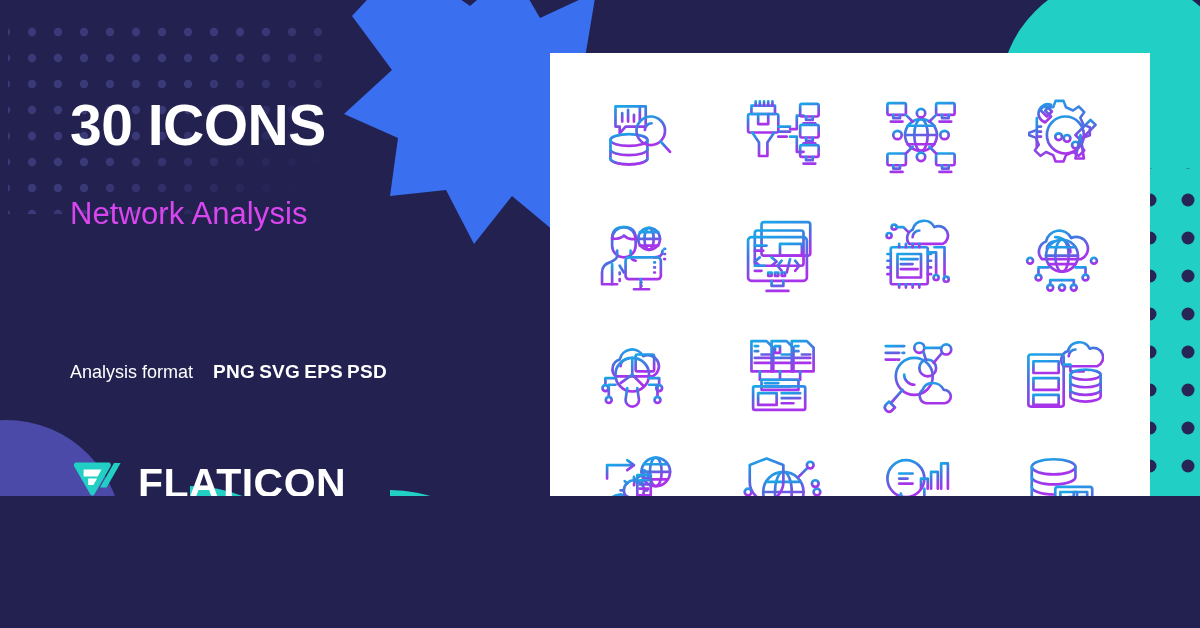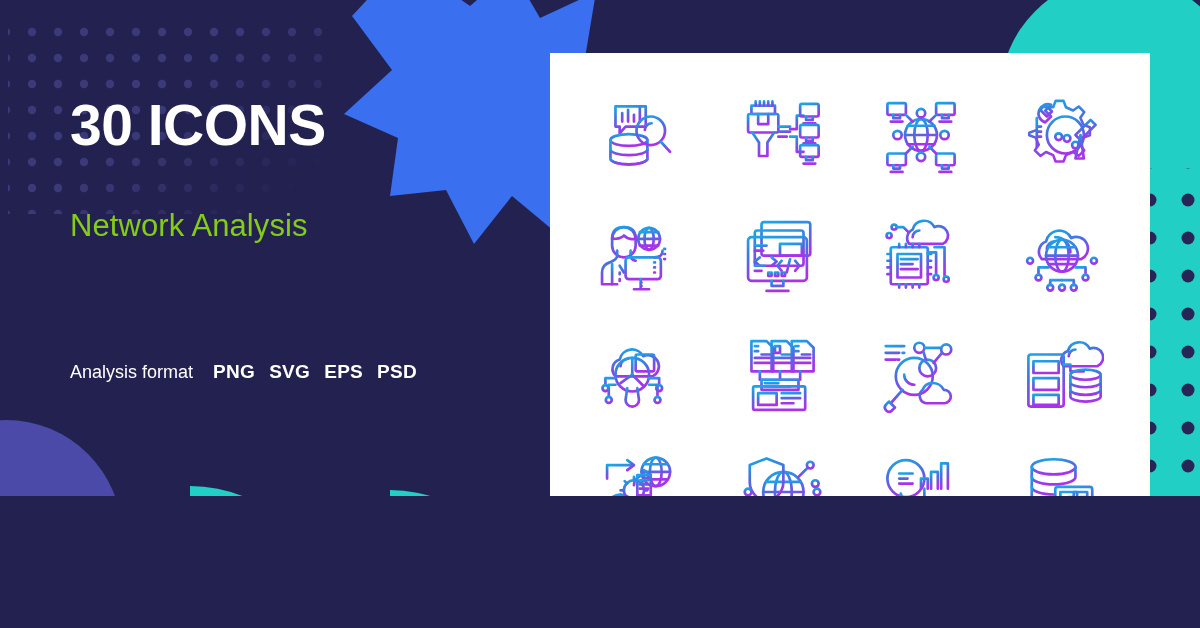--- a/index.html
+++ b/index.html
@@ -16,29 +16,29 @@
   .bg { position:absolute; inset:0; }
   .bg svg { position:absolute; top:0; left:0; }
 
   
   .left-col { position:absolute; left:70px; top:96px; width:470px; z-index:5; }
   .title {
     font-size:57px; font-weight:700; color:#ffffff;
     letter-spacing:-0.5px; line-height:1.05;
   }
   .subtitle {
-    font-size:31px; font-weight:400; color:#84cc16;
-    margin-top:52px; letter-spacing:0.1px;
+    font-size:31px; font-weight:400; color:#d946ef;
+    margin-top:40px; letter-spacing:0.1px;
   }
   .formats-row {
     position:absolute; left:70px; top:361px;
     display:flex; align-items:baseline; gap:20px; z-index:5;
   }
   .formats-label { font-size:18px; color:#ffffff; font-weight:400; }
-  .formats-list { display:flex; gap:14px; }
+  .formats-list { display:flex; gap:4px; }
   .format-item { font-size:19px; color:#ffffff; font-weight:700; letter-spacing:0.3px; }
 
   .brand { position:absolute; left:70px; top:458px; display:flex; align-items:center; gap:14px; z-index:5; }
   .brand-mark { width:54px; height:50px; display:block; }
   .brand-word { font-size:41px; font-weight:700; color:#ffffff; letter-spacing:0.5px; line-height:1; }
 
   
   .card {
     position:absolute; left:550px; top:53px; width:600px; height:521px;
     background:#ffffff; z-index:4;
@@ -145,20 +145,30 @@
   <div class="formats-row">
     <span class="formats-label">Analysis format</span>
     <span class="formats-list">
       <span class="format-item">PNG</span>
       <span class="format-item">SVG</span>
       <span class="format-item">EPS</span>
       <span class="format-item">PSD</span>
     </span>
   </div>
 
+  <div class="brand">
+    <svg class="brand-mark" viewBox="0 0 54 50">
+      <path d="M6.2 4.6 C4.4 4.6 3.2 6.6 4.1 8.2 L20.3 36.3 C21.2 37.9 23.5 37.9 24.4 36.3
+               L40.6 8.2 C41.5 6.6 40.3 4.6 38.5 4.6 Z" fill="#22cfc4"></path>
+      <path d="M13.6 11.6 L31.5 11.6 L27.6 18.4 L13.6 18.4 Z" fill="#ffffff"></path>
+      <path d="M18.2 20.6 L27.0 20.6 L23.4 27.0 L18.2 27.0 Z" fill="#ffffff"></path>
+      <path d="M44.0 5.0 L50.6 5.0 L36.6 29.6 L30.0 29.6 Z" fill="#22cfc4"></path>
+    </svg>
+    <span class="brand-word">FLATICON</span>
+  </div>
 
   <div class="card">
     <div class="icon-grid">
 
       <svg width="0" height="0" style="position:absolute" aria-hidden="true">
         <defs>
           <linearGradient id="ig" x1="0" y1="0" x2="0.25" y2="1">
             <stop offset="0%" stop-color="#18a8e8"></stop>
             <stop offset="45%" stop-color="#4a6fe0"></stop>
             <stop offset="100%" stop-color="#a733ea"></stop>

